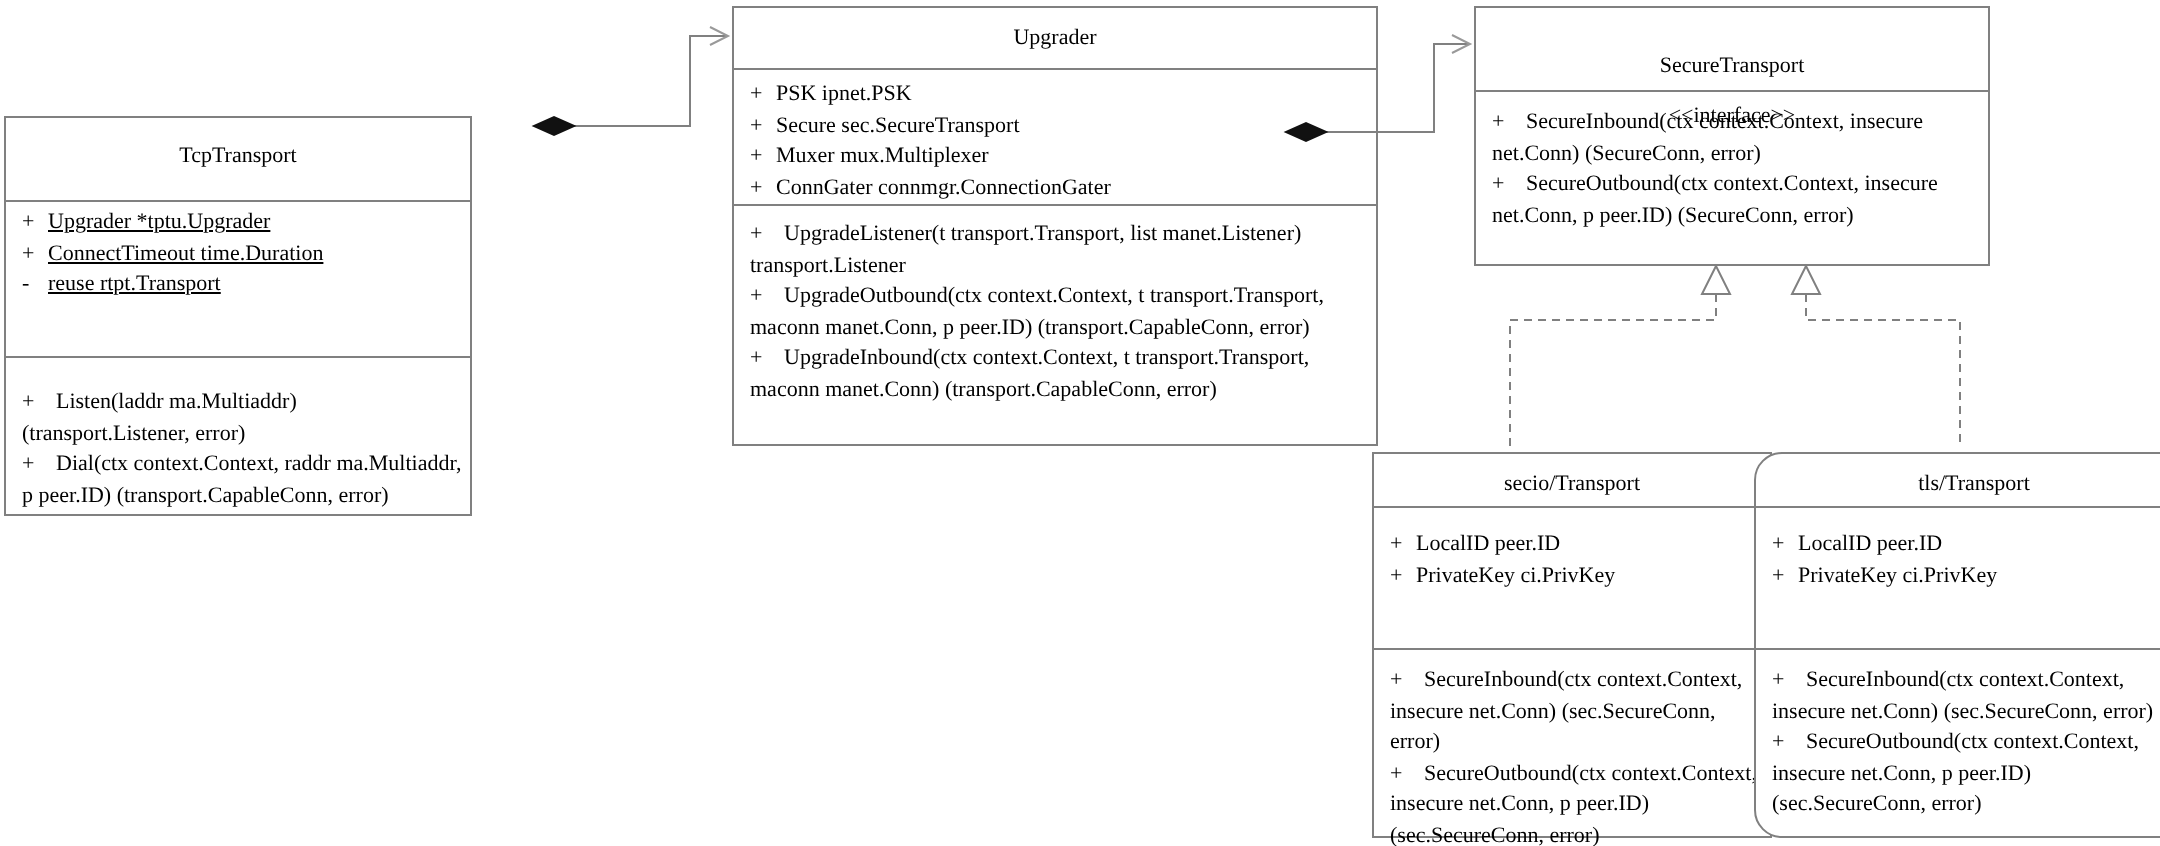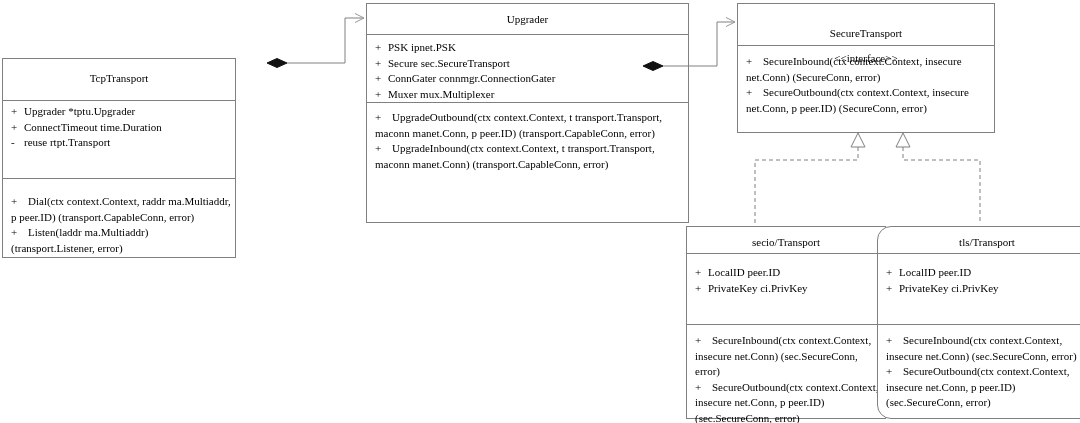--- a/index.html
+++ b/index.html
@@ -43,61 +43,64 @@
   }
 </style>
 </head>
 <body>
 
 <div id="canvas">
 
   <div class="uml-box" style="left:2px;top:18px;width:234px;height:200px;margin-top:40px;">
     <div class="cls-title" style="top:12px;">TcpTransport</div>
     <div class="divider" style="top:41px;"></div>
-    <div class="compartment" style="top:45px;">
+    <div class="compartment" style="top:45px;text-decoration:underline;">
       <div class="member">
         <span class="vis">+</span><span>Upgrader *tptu.Upgrader</span>
       </div>
       <div class="member">
         <span class="vis">+</span><span>ConnectTimeout time.Duration</span>
       </div>
       <div class="member">
         <span class="vis">-</span><span>reuse rtpt.Transport</span>
       </div>
     </div>
     <div class="divider" style="top:119px;"></div>
     <div class="compartment" style="top:135px;">
       <div class="member">
-        <span class="vis wide">+</span><span>Dial(ctx context.Context, raddr ma.Multiaddr, p peer.ID) (transport.CapableConn, error)</span>
+        <span class="vis wide">+</span><span>Listen(laddr ma.Multiaddr) (transport.Listener, error)</span>
       </div>
       <div class="member">
-        <span class="vis wide">+</span><span>Listen(laddr ma.Multiaddr) (transport.Listener, error)</span>
+        <span class="vis wide">+</span><span>Dial(ctx context.Context, raddr ma.Multiaddr, p peer.ID) (transport.CapableConn, error)</span>
       </div>
     </div>
   </div>
 
   <div class="uml-box" style="left:366px;top:3px;width:323px;height:220px;">
     <div class="cls-title" style="top:8px;">Upgrader</div>
     <div class="divider" style="top:30px;"></div>
     <div class="compartment" style="top:36px;font-family:Liberation Serif, serif;">
       <div class="member">
         <span class="vis">+</span><span>PSK        ipnet.PSK</span>
       </div>
       <div class="member">
         <span class="vis">+</span><span>Secure    sec.SecureTransport</span>
       </div>
       <div class="member">
-        <span class="vis">+</span><span>ConnGater connmgr.ConnectionGater</span>
+        <span class="vis">+</span><span>Muxer     mux.Multiplexer</span>
       </div>
       <div class="member">
-        <span class="vis">+</span><span>Muxer     mux.Multiplexer</span>
+        <span class="vis">+</span><span>ConnGater connmgr.ConnectionGater</span>
       </div>
     </div>
     <div class="divider" style="top:98px;"></div>
     <div class="compartment" style="top:106px;">
+      <div class="member">
+        <span class="vis wide">+</span><span>UpgradeListener(t transport.Transport, list manet.Listener) transport.Listener</span>
+      </div>
       <div class="member">
         <span class="vis wide">+</span><span>UpgradeOutbound(ctx context.Context, t transport.Transport, maconn manet.Conn, p peer.ID) (transport.CapableConn, error)</span>
       </div>
       <div class="member">
         <span class="vis wide">+</span><span>UpgradeInbound(ctx context.Context, t transport.Transport, maconn manet.Conn) (transport.CapableConn, error)</span>
       </div>
     </div>
   </div>
 
   <div class="uml-box" style="left:737px;top:3px;width:258px;height:130px;">

